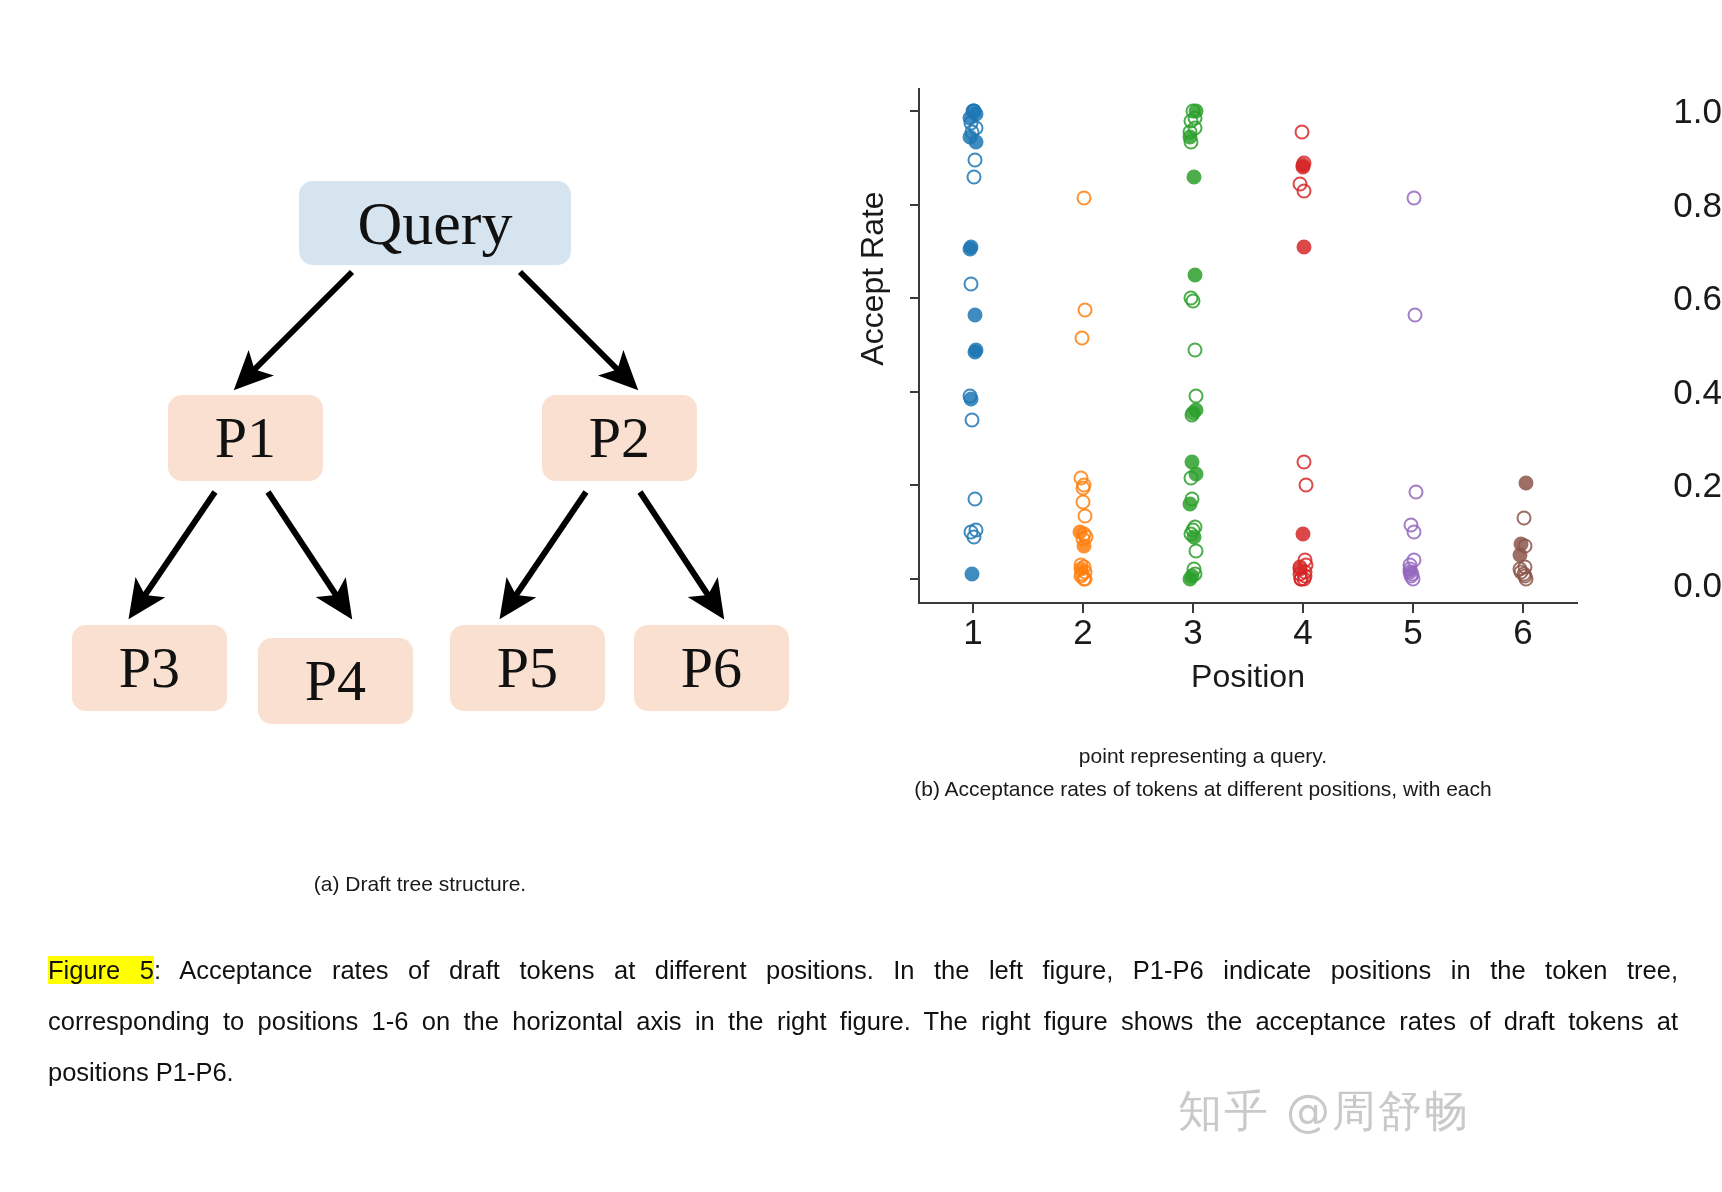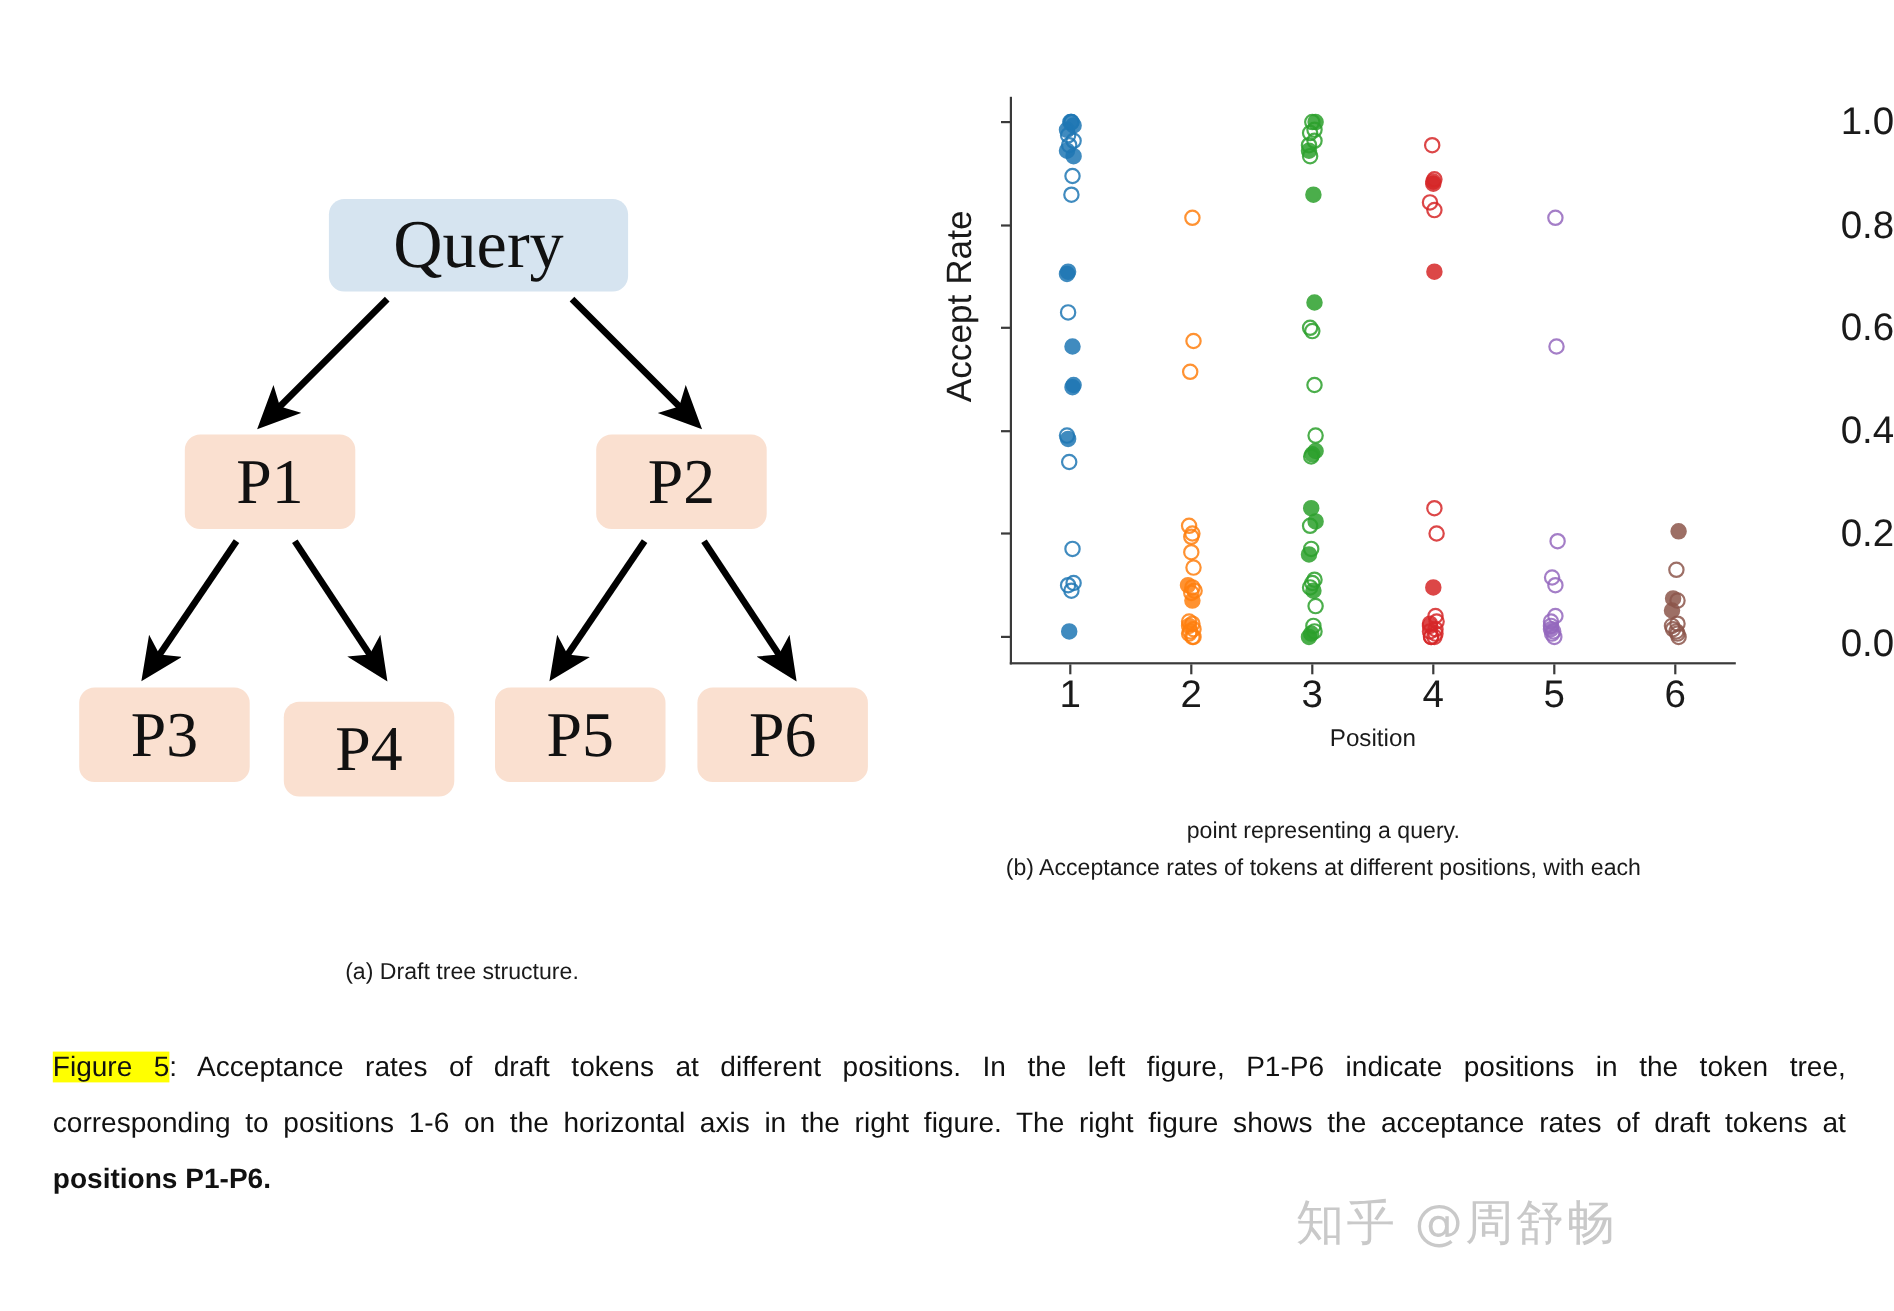--- a/index.html
+++ b/index.html
@@ -71,21 +71,21 @@
     position:absolute;
     left:-168px;top:260px;
     width:400px;
     text-align:center;
     font-size:32px;color:#1a1a1a;
     transform:rotate(-90deg);
     transform-origin:center center;
   }
   #xlabel{
     position:absolute;left:78px;top:658px;width:660px;
-    text-align:center;font-size:22px;color:#1a1a1a;
+    text-align:center;font-size:32px;color:#1a1a1a;
   }
   .pt{
     position:absolute;
     width:11px;height:11px;
     border-radius:50%;
     border:2px solid currentColor;
     background:transparent;
     transform:translate(-50%,-50%);
     opacity:0.85;
   }
@@ -97,21 +97,21 @@
     position:absolute;
     left:48px;top:945px;
     width:1630px;
     font-size:25.5px;
     line-height:2.0;
     color:#111111;
     text-align:justify;
   }
   #figure-caption .hl{background:#ffff00;}
   #figure-caption .just{text-align:justify;text-align-last:justify;}
-  #figure-caption .last{text-align:center;text-align-last:left;font-weight:bold;}
+  #figure-caption .last{text-align:center;text-align-last:left;}
 
   
   #watermark{
     position:absolute;
     left:1178px;top:1082px;
     font-size:44px;
     color:rgba(120,120,120,0.40);
     font-family:"DejaVu Sans", sans-serif;
     white-space:nowrap;
     pointer-events:none;

